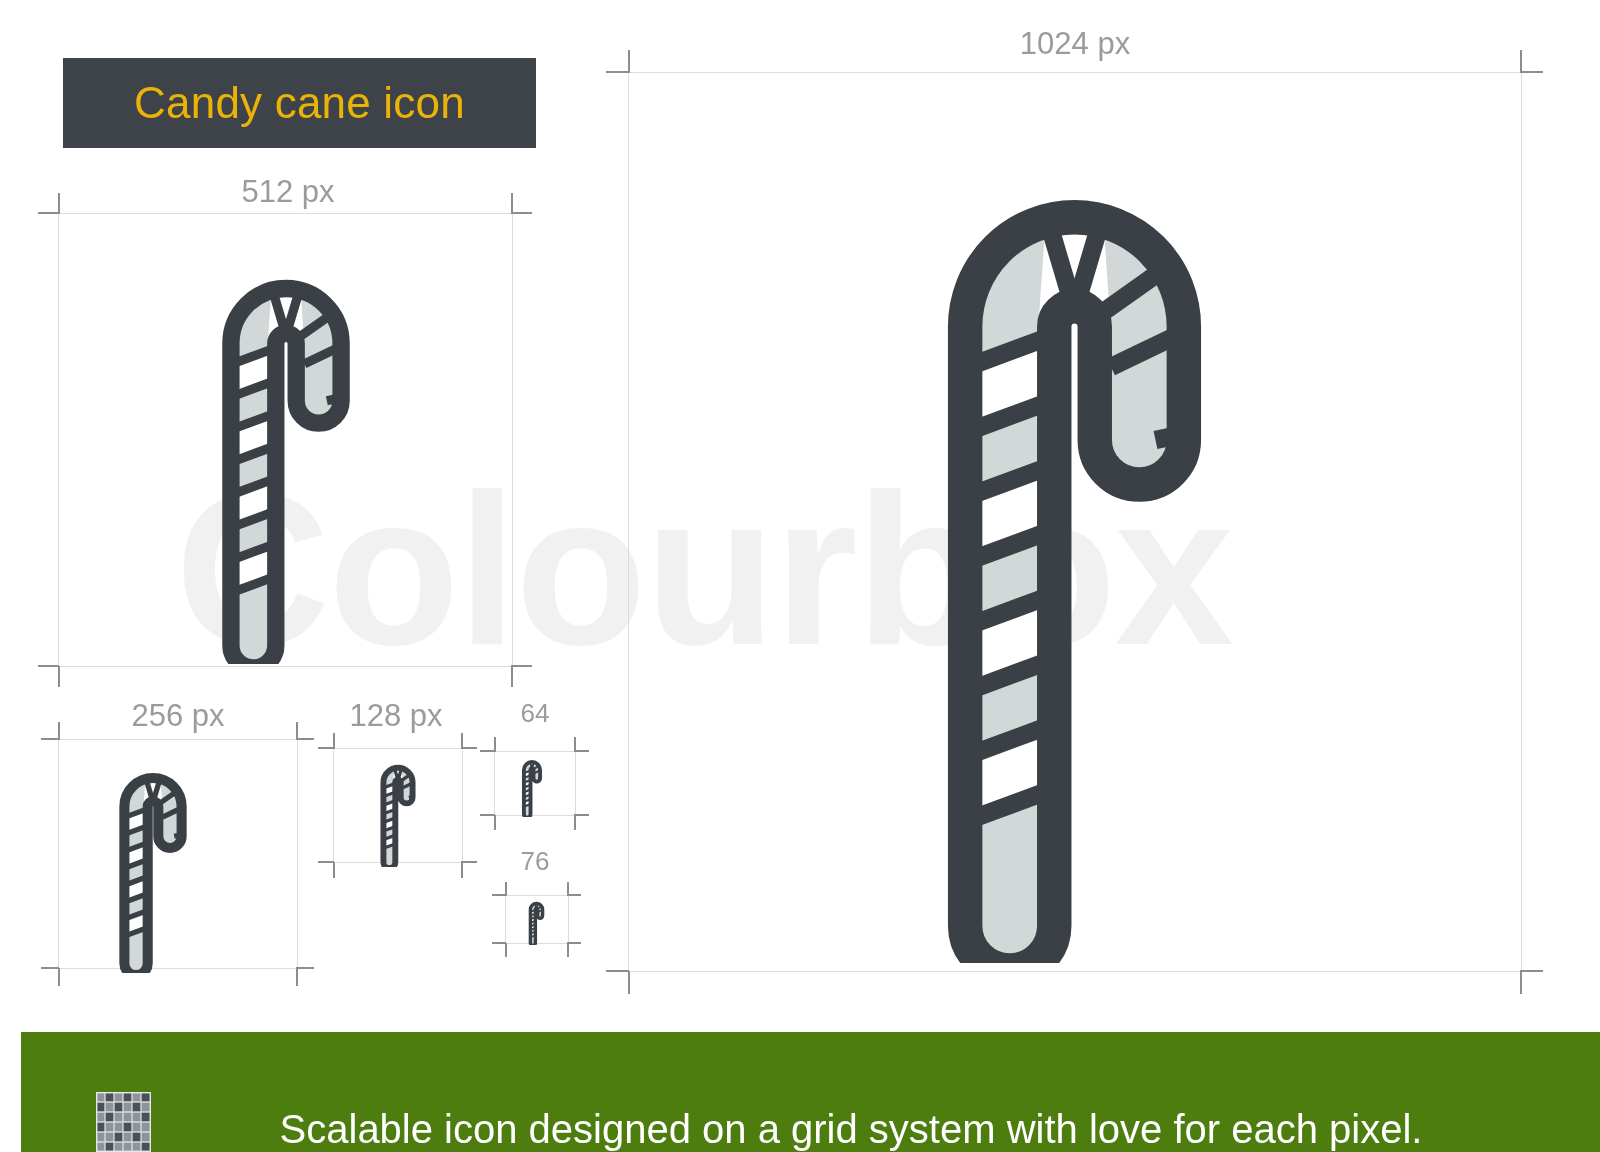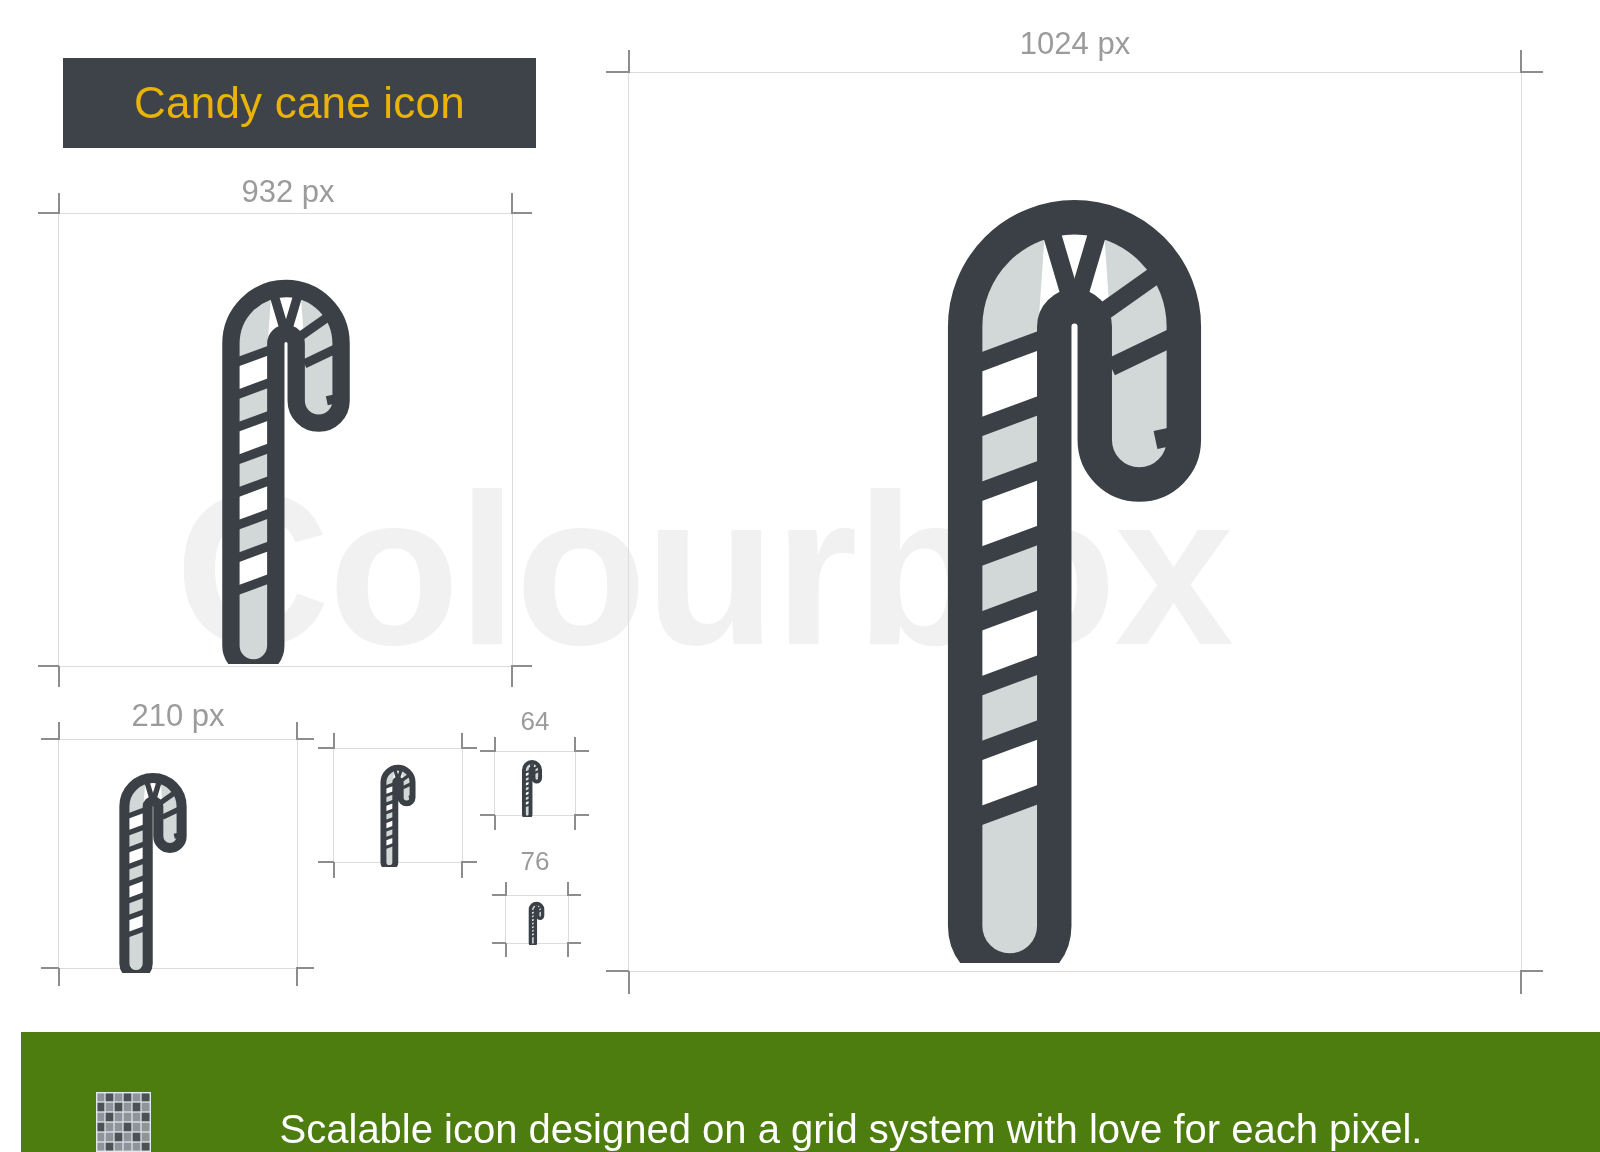--- a/index.html
+++ b/index.html
@@ -139,21 +139,21 @@
         <line x1="20" y1="278" x2="112" y2="244"></line>
         <line x1="20" y1="310" x2="112" y2="276"></line>
         <line x1="20" y1="342" x2="112" y2="308"></line>
         <line x1="20" y1="374" x2="112" y2="340"></line>
       </g>
 
       <use href="#cc1024" fill="none" stroke="#3a4045" stroke-width="17" stroke-linejoin="round"></use>
     </svg>
   </div>
 
-  <div class="dim-label" style="left:138px;top:174px;width:300px;">932 px</div>
+  <div class="dim-label" style="left:138px;top:174px;width:300px;">512 px</div>
 
   <div class="gl h" style="left:58px;top:213px;width:455px;"></div>
   <div class="gl h" style="left:58px;top:666px;width:455px;"></div>
   <div class="gl v" style="left:58px;top:213px;height:453px;"></div>
   <div class="gl v" style="left:512px;top:213px;height:453px;"></div>
 
   <div class="mk v" style="left:58px;top:193px;height:21px;"></div>
   <div class="mk h" style="left:38px;top:212px;width:21px;"></div>
   <div class="mk v" style="left:511px;top:193px;height:21px;"></div>
   <div class="mk h" style="left:511px;top:212px;width:21px;"></div>
@@ -193,21 +193,21 @@
         <line x1="20" y1="246" x2="112" y2="212"></line>
         <line x1="20" y1="278" x2="112" y2="244"></line>
         <line x1="20" y1="310" x2="112" y2="276"></line>
         <line x1="20" y1="342" x2="112" y2="308"></line>
         <line x1="20" y1="374" x2="112" y2="340"></line>
       </g>
       <use href="#cc512" fill="none" stroke="#3a4045" stroke-width="17" stroke-linejoin="round"></use>
     </svg>
   </div>
 
-  <div class="dim-label" style="left:28px;top:698px;width:300px;">210 px</div>
+  <div class="dim-label" style="left:28px;top:698px;width:300px;">256 px</div>
 
   <div class="gl h" style="left:58px;top:739px;width:240px;"></div>
   <div class="gl h" style="left:58px;top:968px;width:240px;"></div>
   <div class="gl v" style="left:58px;top:739px;height:229px;"></div>
   <div class="gl v" style="left:297px;top:739px;height:229px;"></div>
 
   <div class="mk v" style="left:58px;top:722px;height:18px;"></div>
   <div class="mk h" style="left:41px;top:738px;width:18px;"></div>
   <div class="mk v" style="left:296px;top:722px;height:18px;"></div>
   <div class="mk h" style="left:296px;top:738px;width:18px;"></div>
@@ -247,20 +247,21 @@
         <line x1="20" y1="246" x2="112" y2="212"></line>
         <line x1="20" y1="278" x2="112" y2="244"></line>
         <line x1="20" y1="310" x2="112" y2="276"></line>
         <line x1="20" y1="342" x2="112" y2="308"></line>
         <line x1="20" y1="374" x2="112" y2="340"></line>
       </g>
       <use href="#cc256" fill="none" stroke="#3a4045" stroke-width="19" stroke-linejoin="round"></use>
     </svg>
   </div>
 
+  <div class="dim-label" style="left:246px;top:698px;width:300px;">128 px</div>
 
   <div class="gl h" style="left:333px;top:748px;width:130px;"></div>
   <div class="gl h" style="left:333px;top:862px;width:130px;"></div>
   <div class="gl v" style="left:333px;top:748px;height:114px;"></div>
   <div class="gl v" style="left:462px;top:748px;height:114px;"></div>
 
   <div class="mk v" style="left:333px;top:733px;height:16px;"></div>
   <div class="mk h" style="left:318px;top:747px;width:16px;"></div>
   <div class="mk v" style="left:461px;top:733px;height:16px;"></div>
   <div class="mk h" style="left:461px;top:747px;width:16px;"></div>
@@ -300,21 +301,21 @@
         <line x1="20" y1="246" x2="112" y2="212"></line>
         <line x1="20" y1="278" x2="112" y2="244"></line>
         <line x1="20" y1="310" x2="112" y2="276"></line>
         <line x1="20" y1="342" x2="112" y2="308"></line>
         <line x1="20" y1="374" x2="112" y2="340"></line>
       </g>
       <use href="#cc128" fill="none" stroke="#3a4045" stroke-width="22" stroke-linejoin="round"></use>
     </svg>
   </div>
 
-  <div class="dim-label small" style="left:455px;top:698px;width:160px;margin-top:8px;">64</div>
+  <div class="dim-label small" style="left:455px;top:698px;width:160px;">64</div>
 
   <div class="gl h" style="left:494px;top:751px;width:82px;"></div>
   <div class="gl h" style="left:494px;top:815px;width:82px;"></div>
   <div class="gl v" style="left:494px;top:751px;height:64px;"></div>
   <div class="gl v" style="left:575px;top:751px;height:64px;"></div>
 
   <div class="mk v" style="left:494px;top:737px;height:15px;"></div>
   <div class="mk h" style="left:480px;top:750px;width:15px;"></div>
   <div class="mk v" style="left:574px;top:737px;height:15px;"></div>
   <div class="mk h" style="left:574px;top:750px;width:15px;"></div>

